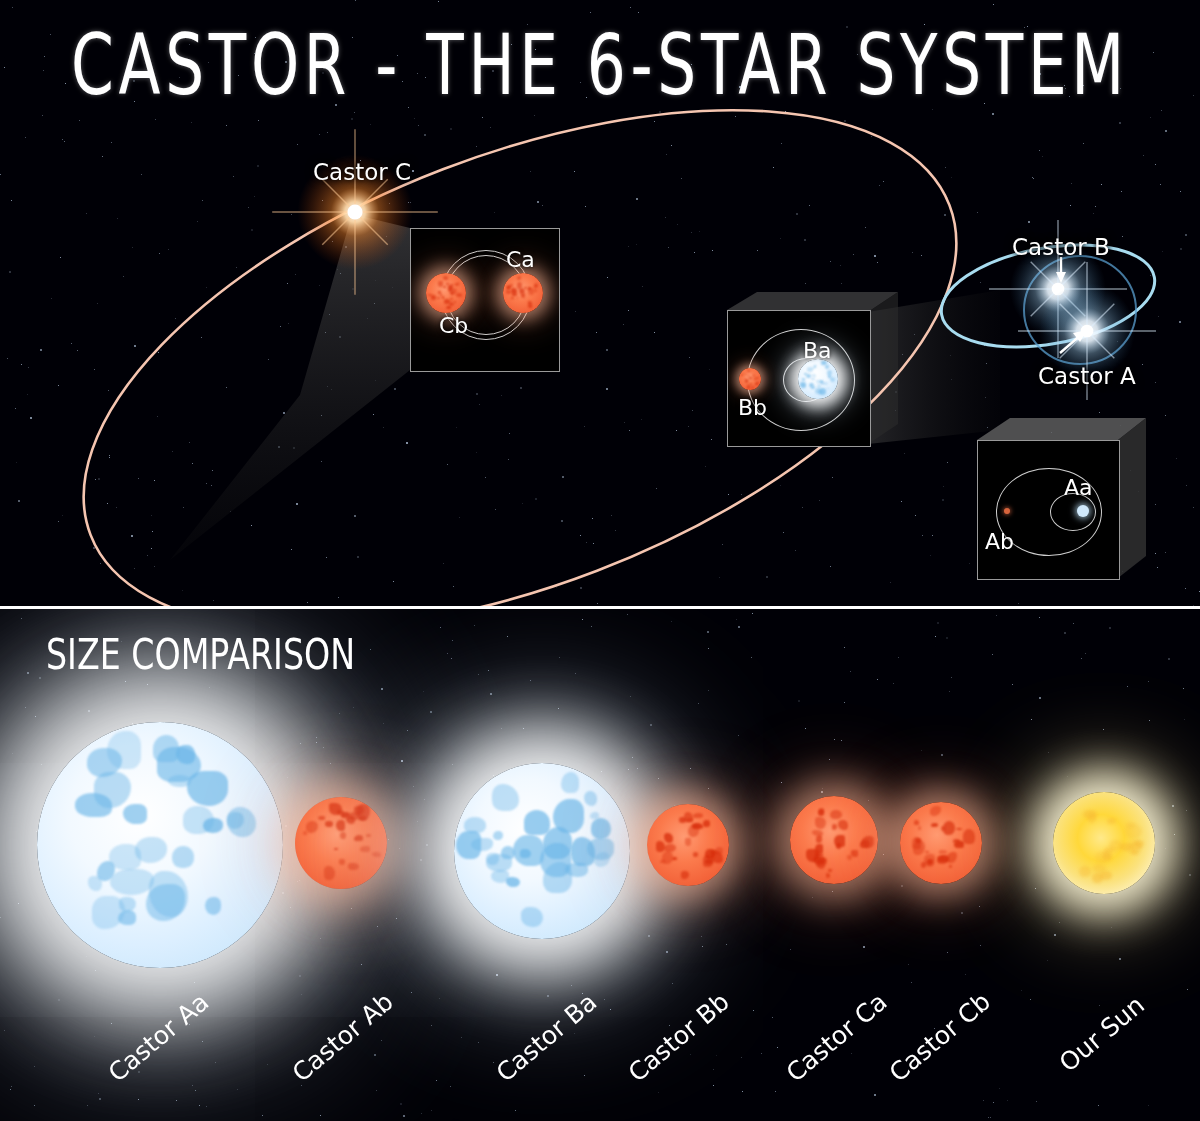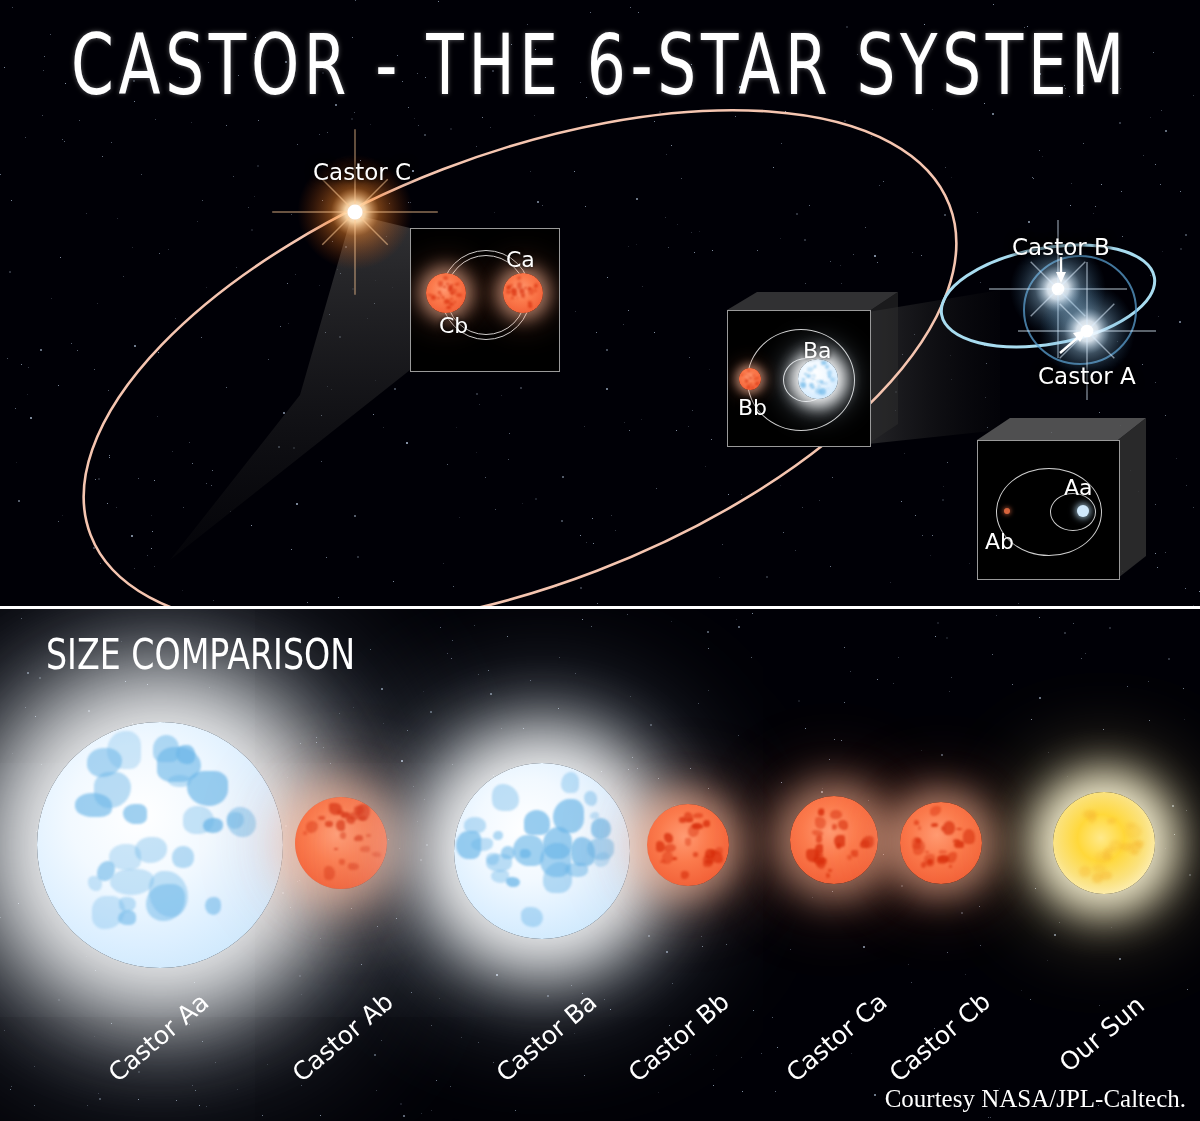--- a/index.html
+++ b/index.html
@@ -1244,14 +1244,13 @@
         <div class="size-label" style="left: 296px; top: 453px;">Castor Ab</div>
         <div class="size-label" style="left: 500px; top: 453px;">Castor Ba</div>
         <div class="size-label" style="left: 632px; top: 453px;">Castor Bb</div>
         <div class="size-label" style="left: 790px; top: 453px;">Castor Ca</div>
         <div class="size-label" style="left: 893px; top: 453px;">Castor Cb</div>
         <div class="size-label" style="left: 1063px; top: 443px;">Our Sun</div>
       </div>
   </div>
 
   <div id="size-heading">SIZE COMPARISON</div>
-  <div id="credit">Courtesy NASA/JPL-Caltech.</div>
 </div>
 
 </body></html>

